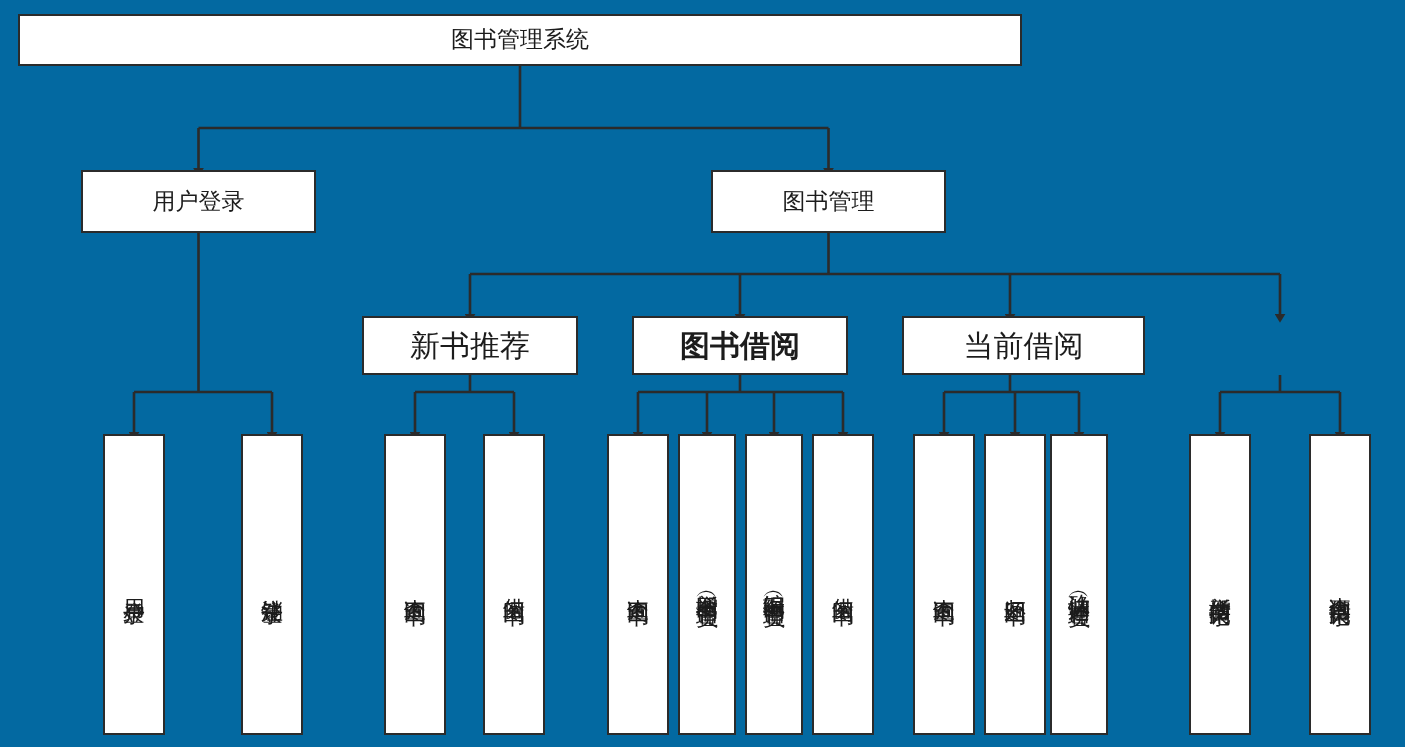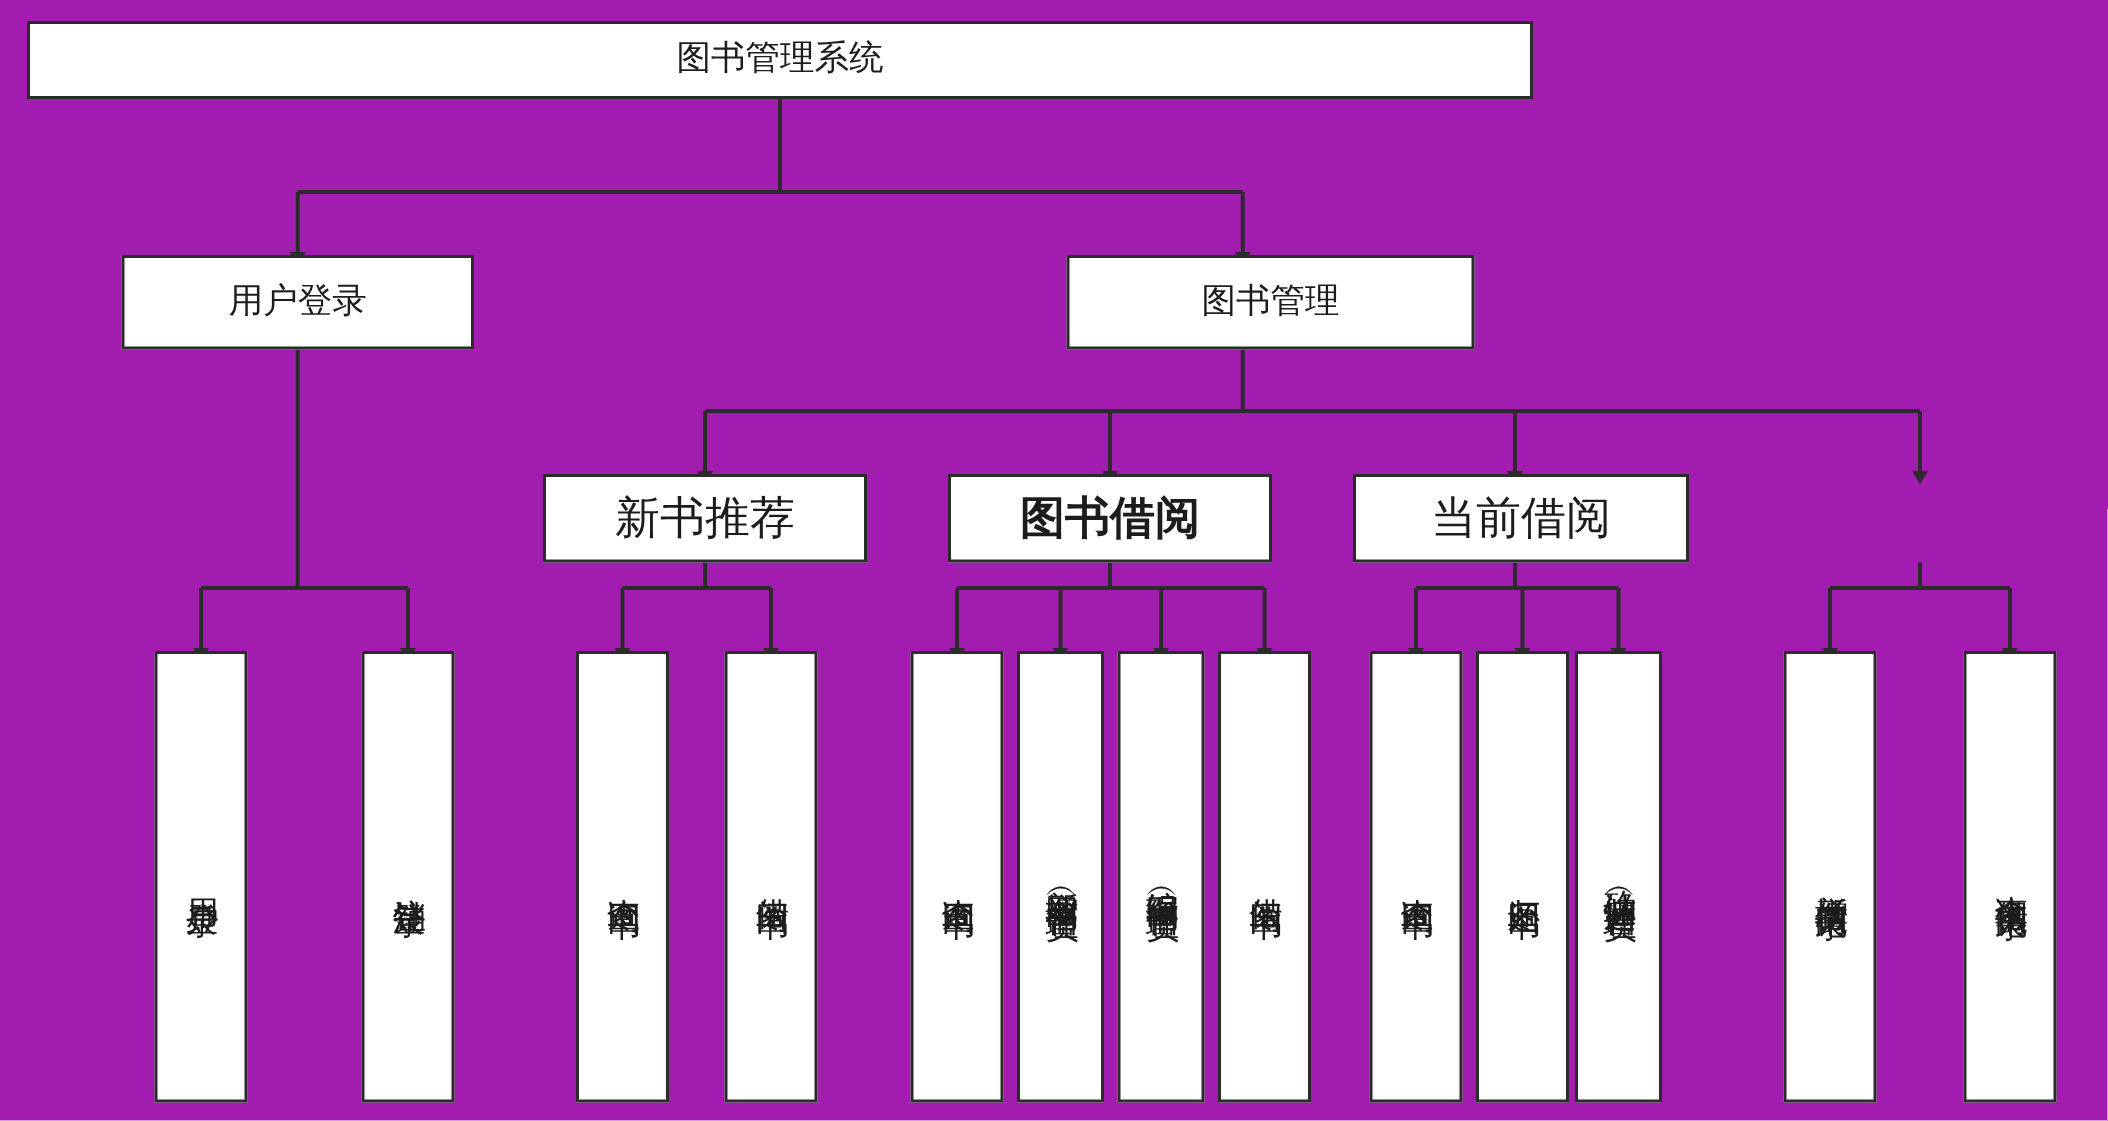--- a/index.html
+++ b/index.html
@@ -8,21 +8,21 @@
     padding: 0;
     background: #ffffff;
   }
   body {
     font-family: "DejaVu Sans", "Liberation Sans", sans-serif;
   }
   #canvas {
     position: relative;
     width: 1405px;
     height: 747px;
-    background: #a21caf;
+    background: #0369a1;
     overflow: hidden;
   }
   svg#edges {
     position: absolute;
     left: 0;
     top: 0;
     width: 1405px;
     height: 747px;
     pointer-events: none;
   }
@@ -113,31 +113,31 @@
       </g>
   </svg>
 
   <div class="node node-root" id="n-root" style="left: 18px; top: 14px; width: 1004px; height: 52px;">
     <span class="label">图书管理系统</span>
   </div>
 
   <div class="node node-l2" id="n-user-login" style="left: 81px; top: 170px; width: 235px; height: 63px;">
     <span class="label">用户登录</span>
   </div>
-  <div class="node node-l2" id="n-book-manage" style="left: 711px; top: 170px; width: 272px; height: 63px;">
+  <div class="node node-l2" id="n-book-manage" style="left: 711px; top: 170px; width: 235px; height: 63px;">
     <span class="label">图书管理</span>
   </div>
 
   <div class="node node-l3" id="n-new-book-rec" style="left: 362px; top: 316px; width: 216px; height: 59px;">
     <span class="label">新书推荐</span>
   </div>
   <div class="node node-l3" id="n-book-borrow" style="left: 632px; top: 316px; width: 216px; height: 59px; font-weight: bold;">
     <span class="label">图书借阅</span>
   </div>
-  <div class="node node-l3" id="n-current-borrow" style="left: 902px; top: 316px; width: 224px; height: 59px;">
+  <div class="node node-l3" id="n-current-borrow" style="left: 902px; top: 316px; width: 243px; height: 59px;">
     <span class="label">当前借阅</span>
   </div>
 
   <div class="node node-leaf" id="n-leaf-user-login" style="left: 103px; top: 434px; width: 62px; height: 301px;">
     <span class="label">用户登录</span>
   </div>
   <div class="node node-leaf" id="n-leaf-user-logout" style="left: 241px; top: 434px; width: 62px; height: 301px;">
     <span class="label">注销登录</span>
   </div>
   <div class="node node-leaf" id="n-leaf-query-book-1" style="left: 384px; top: 434px; width: 62px; height: 301px;">

